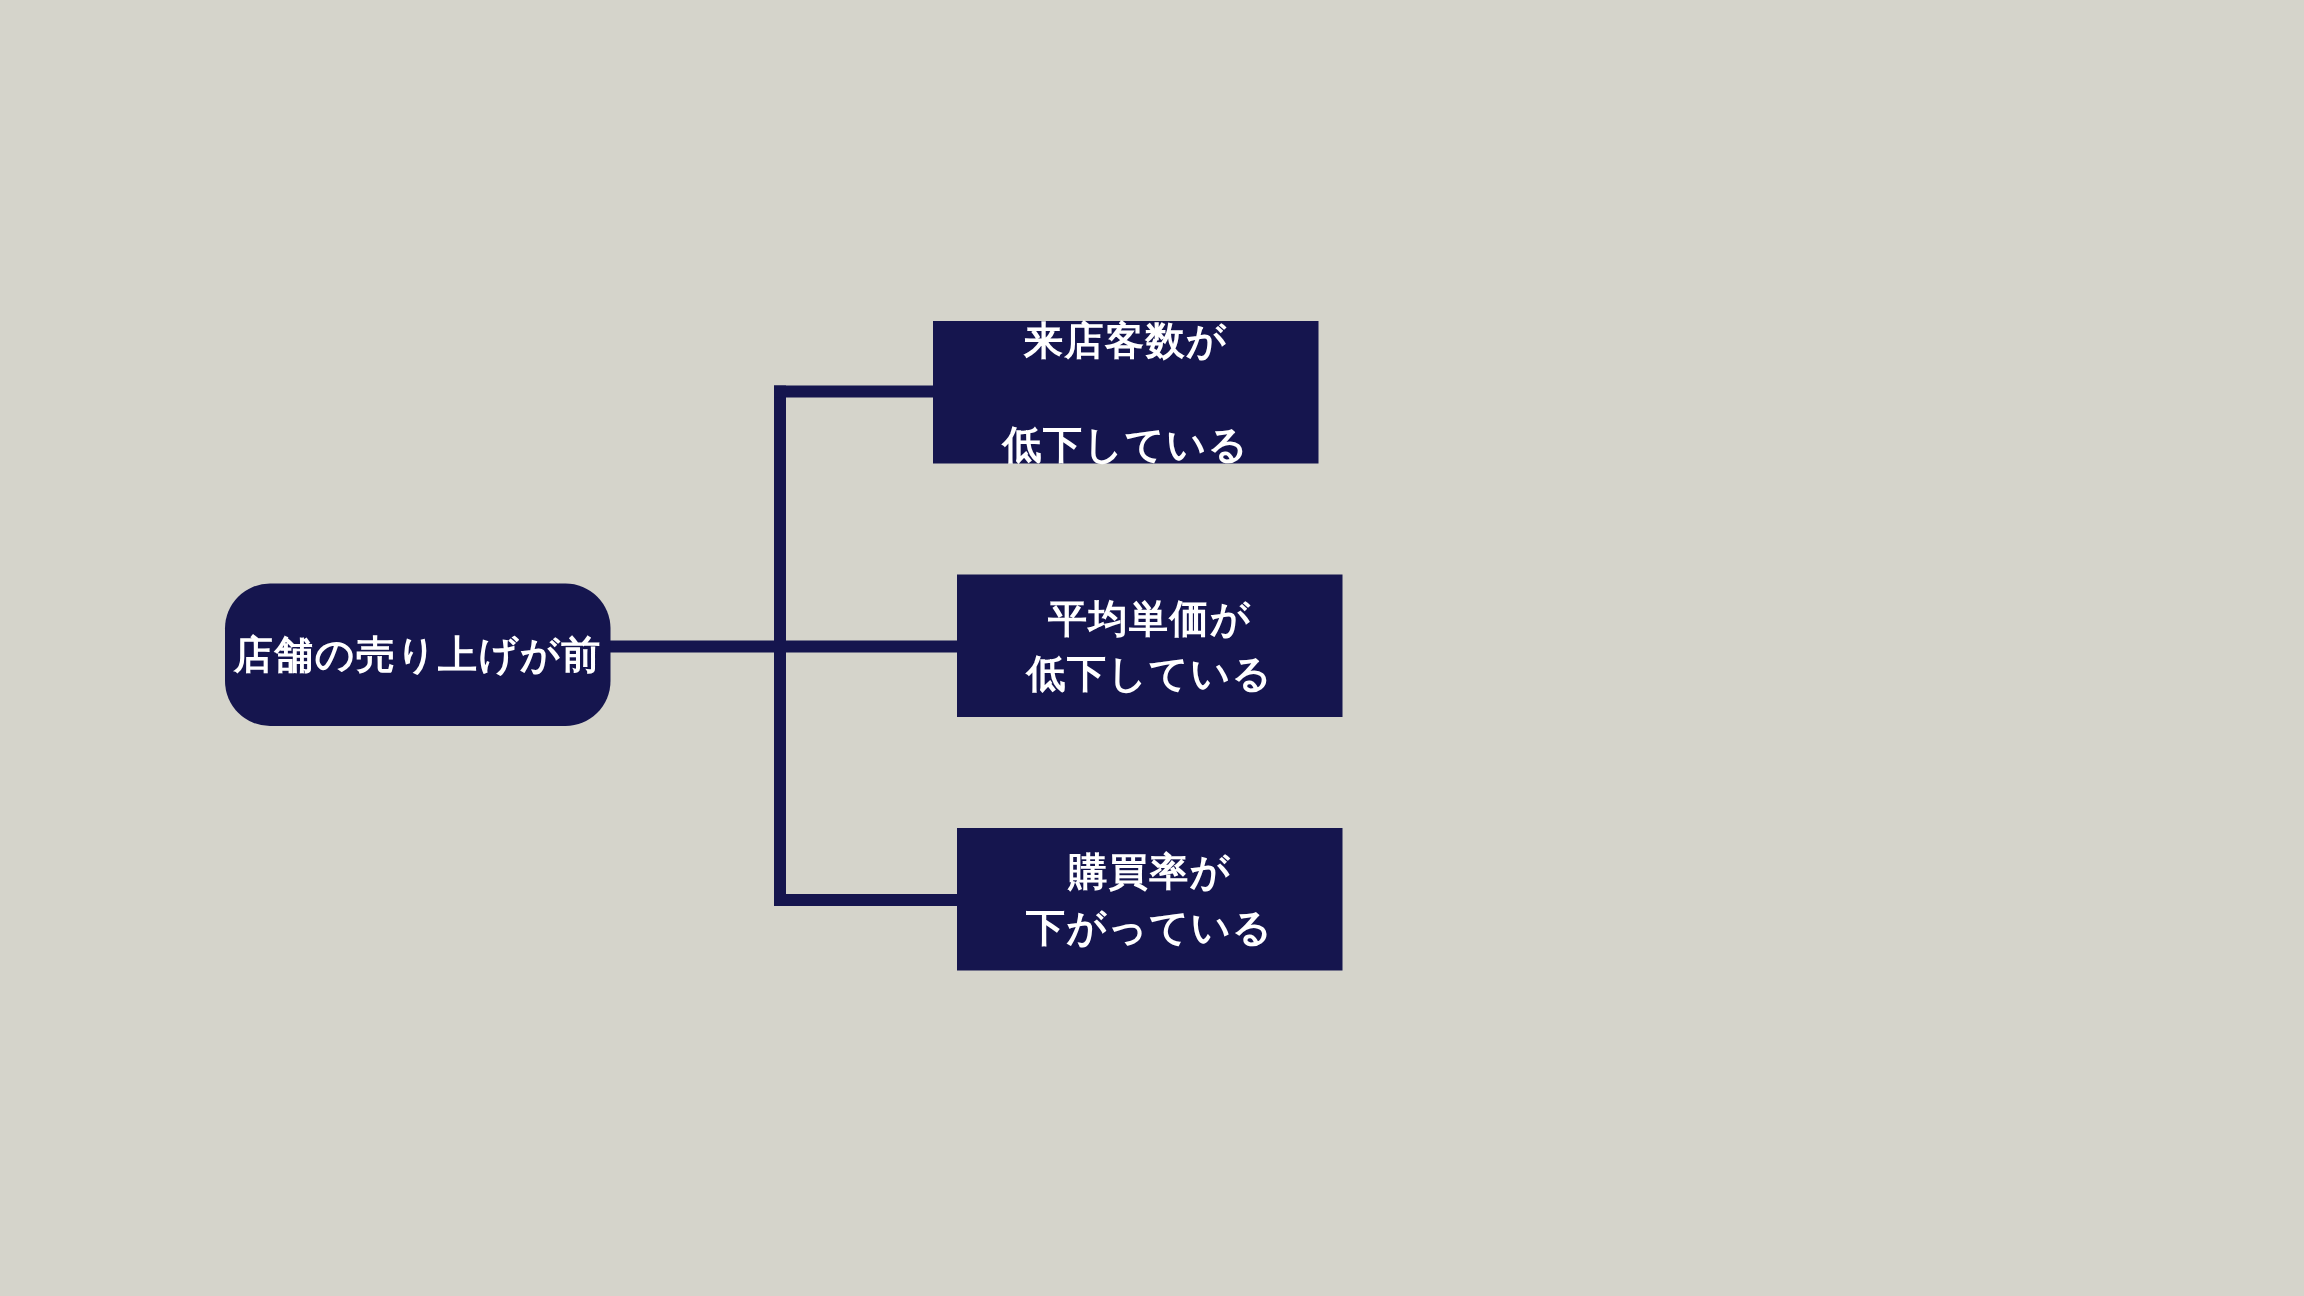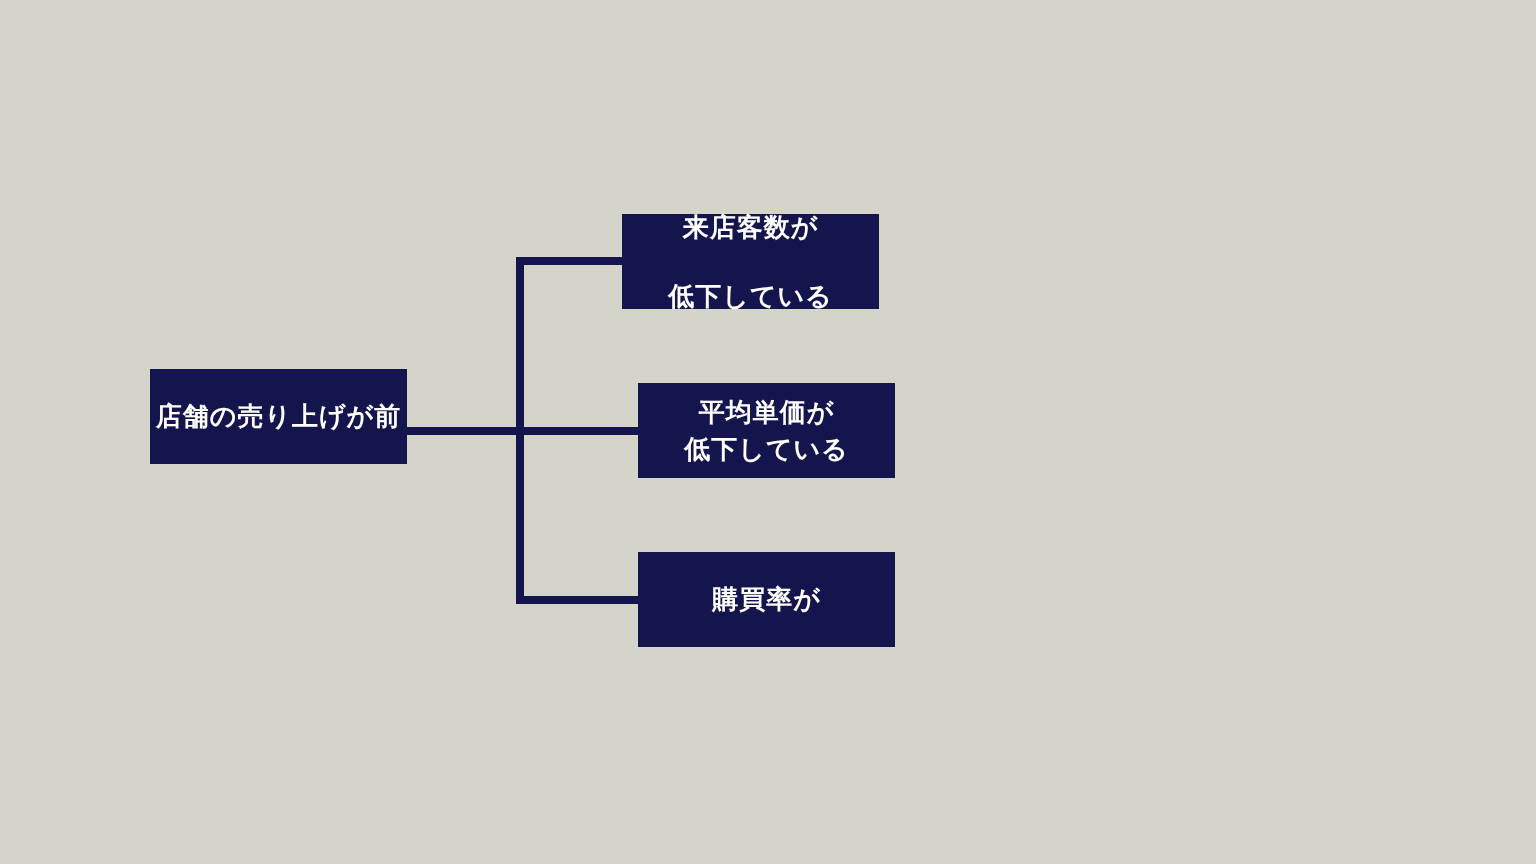--- a/index.html
+++ b/index.html
@@ -31,21 +31,21 @@
     justify-content: center;
     text-align: center;
     font-size: 26px;
     font-weight: bold;
     line-height: 37px;
     letter-spacing: 1px;
     box-sizing: border-box;
   }
   .node span { display: block; white-space: nowrap; }
 
-  .root-node   { left: 150px; top: 369px; }
+  .root-node   { left: 150px; top: 389px; border-radius: 30px; }
   .child-node-0 { left: 622px; top: 214px; gap: 32px; }
   .child-node-1 { left: 638px; top: 383px; }
   .child-node-2 { left: 638px; top: 552px; }
 
   .connector {
     position: absolute;
     background: #15154e;
   }
   
   .conn-root-h   { left: 406px; top: 427px; width: 232px; height: 8px; }
@@ -75,15 +75,16 @@
     <span>低下している</span>
   </div>
 
   <div class="node child-node-1">
     <span>平均単価が</span>
     <span>低下している</span>
   </div>
 
   <div class="node child-node-2">
     <span>購買率が</span>
+    <span>下がっている</span>
   </div>
 
 </div>
 
 </body></html>

